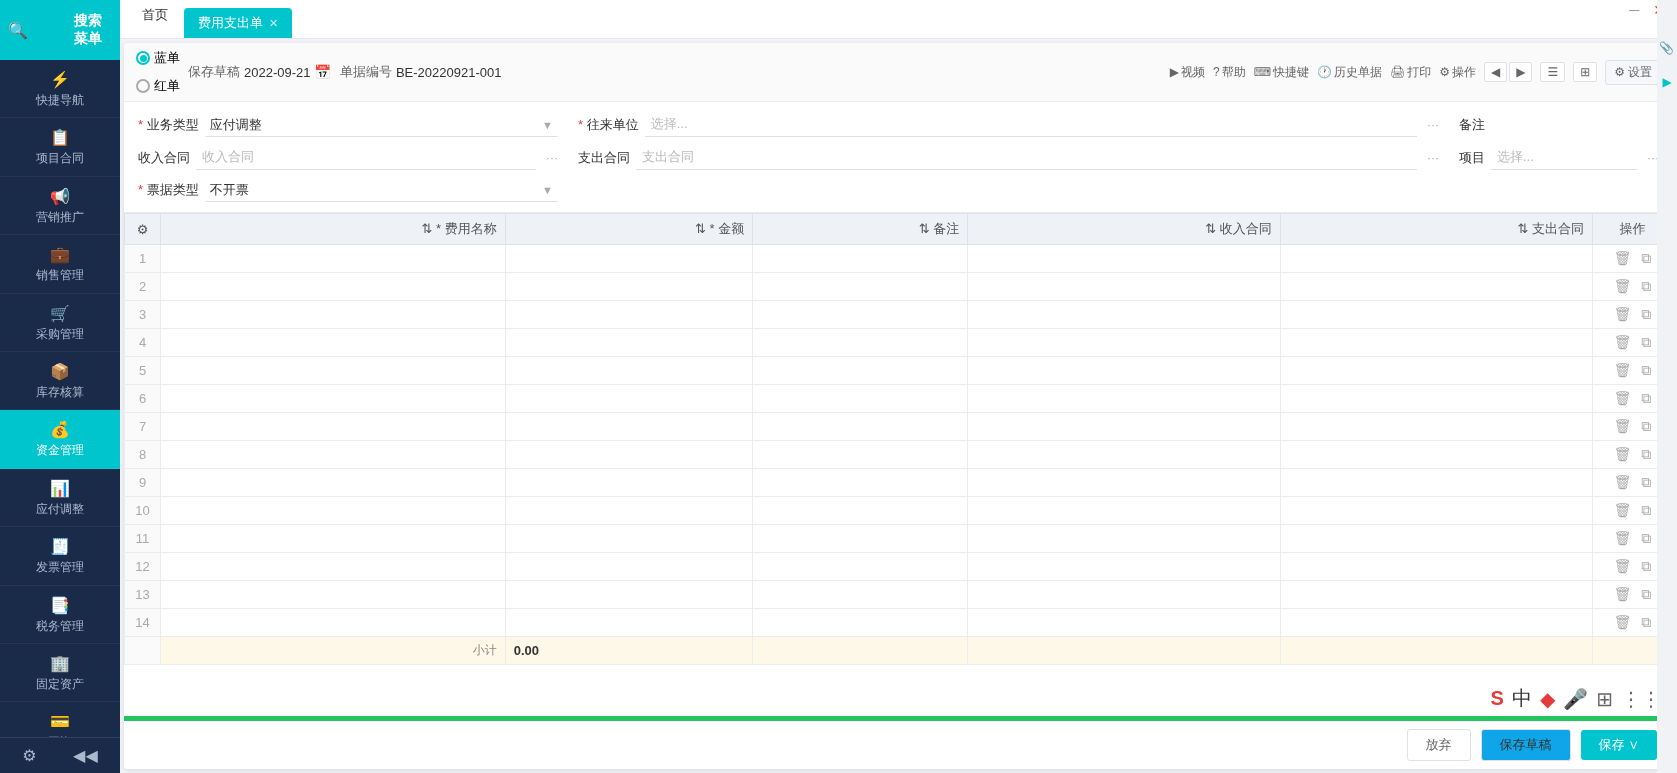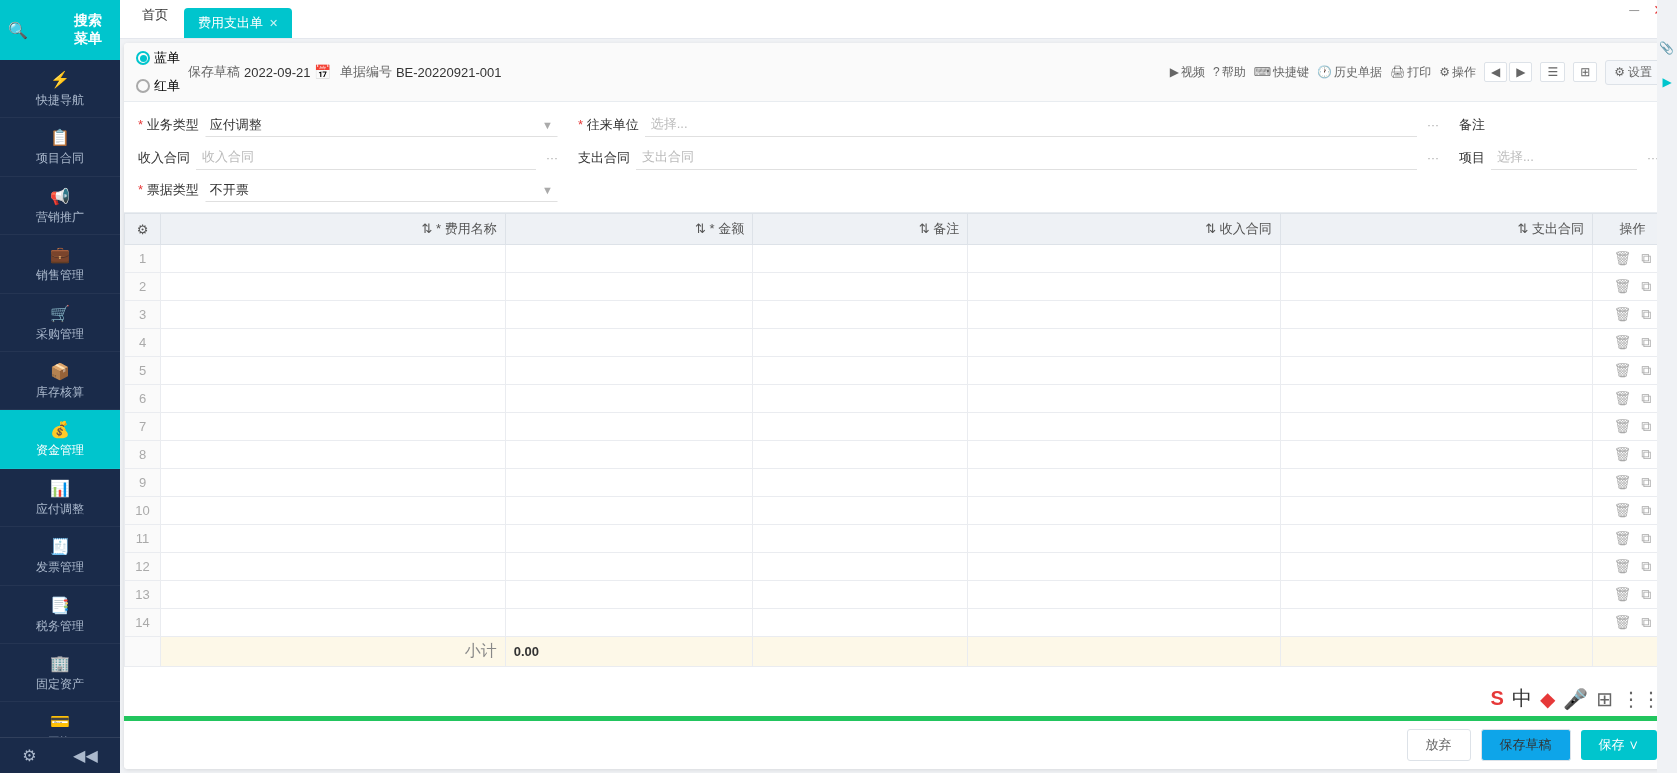--- a/index.html
+++ b/index.html
@@ -651,21 +651,21 @@
       <td></td>
       <td></td>
       <td></td>
       <td class="ops-cell">
         <button class="op-btn">🗑</button>
         <button class="op-btn">⧉</button>
       </td>
     </tr>
             <tr class="subtotal-row">
     <td class="row-num"></td>
-    <td style="text-align:right;color:#888;font-size:16px;">小计</td>
+    <td style="text-align:right;color:#888;font-size:12px;">小计</td>
     <td style="font-weight:bold;">0.00</td>
     <td></td>
     <td></td>
     <td></td>
     <td></td>
   </tr>
           </tbody>
       </table>
     </div>
 

